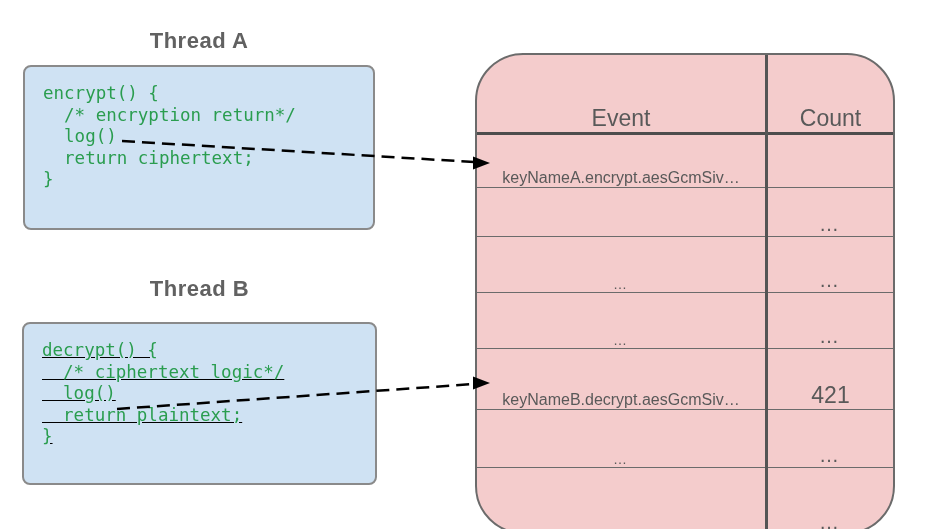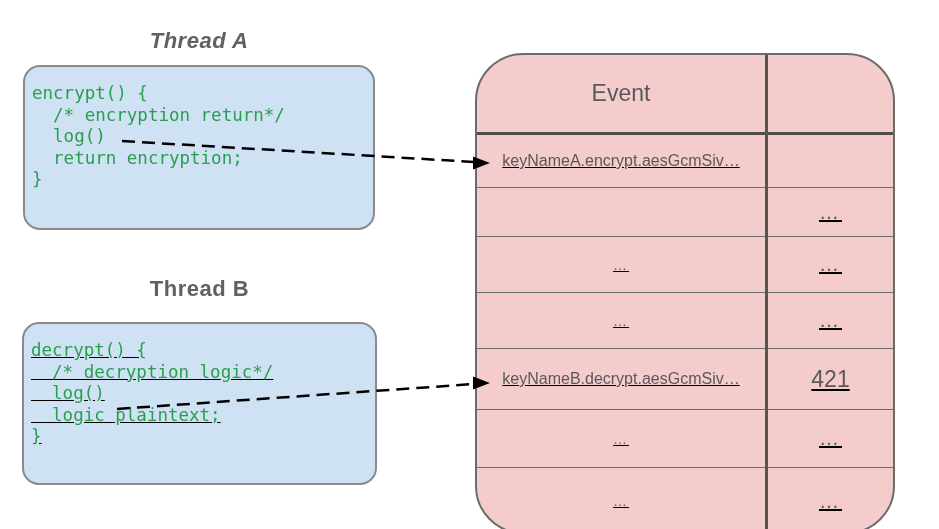--- a/index.html
+++ b/index.html
@@ -19,47 +19,47 @@
   body{background:#e8e8e8;font-family:"Liberation Sans",sans-serif;}
   .canvas{
     position:relative;width:939px;height:529px;overflow:hidden;
     background:var(--background);
   }
   .thread-title{
     position:absolute;text-align:center;
     font-size:22px;font-weight:bold;color:var(--title-text);
     letter-spacing:.5px;
   }
-  .title-a{left:23px;top:28px;width:352px;font-style:italic;}
+  .title-a{left:23px;top:28px;width:352px;}
   .title-b{left:22px;top:276px;width:355px;}
   .code-box{
     position:absolute;background:var(--code-box-fill);
-    border:2px solid var(--code-box-border);border-radius:17px;
-    padding:16px 10px 10px 7px;
+    border:2px solid var(--code-box-border);border-radius:8px;
+    padding:16px 10px 10px 18px;
   }
   .box-a{left:23px;top:65px;width:352px;height:165px;}
   .box-b{left:22px;top:322px;width:355px;height:163px;text-decoration:underline;}
   .code-line{
     font-family:"DejaVu Sans Mono","Liberation Mono",monospace;
     font-size:17.5px;line-height:21.5px;color:var(--code-text);
     white-space:pre;
   }
   .metrics-table{
     position:absolute;left:475px;top:53px;width:420px;height:481px;
     background:var(--table-fill);
     border:2px solid var(--table-border);border-radius:48px;
     overflow:hidden;
   }
   .col-divider{
     position:absolute;left:288px;top:0;bottom:0;width:3px;
     background:var(--table-divider);
   }
-  .t-header,.t-row{display:flex;width:100%;}
+  .t-header,.t-row{display:flex;width:100%;align-items:flex-end;}
   .t-header{height:80px;border-bottom:3px solid #4d4d4d;}
-  .t-row{border-bottom:1.5px solid var(--table-line);text-decoration:underline;}
+  .t-row{border-bottom:1.5px solid var(--table-line);}
   .r1{height:53px;}
   .r2{height:49px;}
   .r3{height:56px;}
   .r4{height:56px;}
   .r5{height:61px;}
   .r6{height:58px;}
   .r7{height:66px;border-bottom:none;}
   .cell{display:flex;align-items:center;justify-content:center;color:var(--table-text);}
   .event-col{flex:0 0 288px;}
   .gap{flex:0 0 3px;}
@@ -78,40 +78,41 @@
 <body>
 
 <div class="canvas">
 
   <div class="thread-title title-a">Thread A</div>
   <div class="code-box box-a">
     <div class="code">
       <div class="code-line">encrypt() {</div>
       <div class="code-line">  /* encryption return*/</div>
       <div class="code-line">  log()</div>
-      <div class="code-line">  return encryption;</div>
+      <div class="code-line">  return ciphertext;</div>
       <div class="code-line">}</div>
     </div>
   </div>
 
   <div class="thread-title title-b">Thread B</div>
   <div class="code-box box-b">
     <div class="code">
       <div class="code-line">decrypt() {</div>
-      <div class="code-line">  /* decryption logic*/</div>
+      <div class="code-line">  /* ciphertext logic*/</div>
       <div class="code-line">  log()</div>
-      <div class="code-line">  logic plaintext;</div>
+      <div class="code-line">  return plaintext;</div>
       <div class="code-line">}</div>
     </div>
   </div>
 
   <div class="metrics-table">
     <div class="t-header">
       <div class="cell event-col header-text">Event</div>
       <div class="gap"></div>
+      <div class="cell count-col header-text">Count</div>
     </div>
 
     <div class="t-row r1">
       <div class="cell event-col event-name">keyNameA.encrypt.aesGcmSiv…</div>
       <div class="gap"></div>
     </div>
 
     <div class="t-row r2">
       <div class="cell event-col event-dots"></div>
       <div class="gap"></div>

